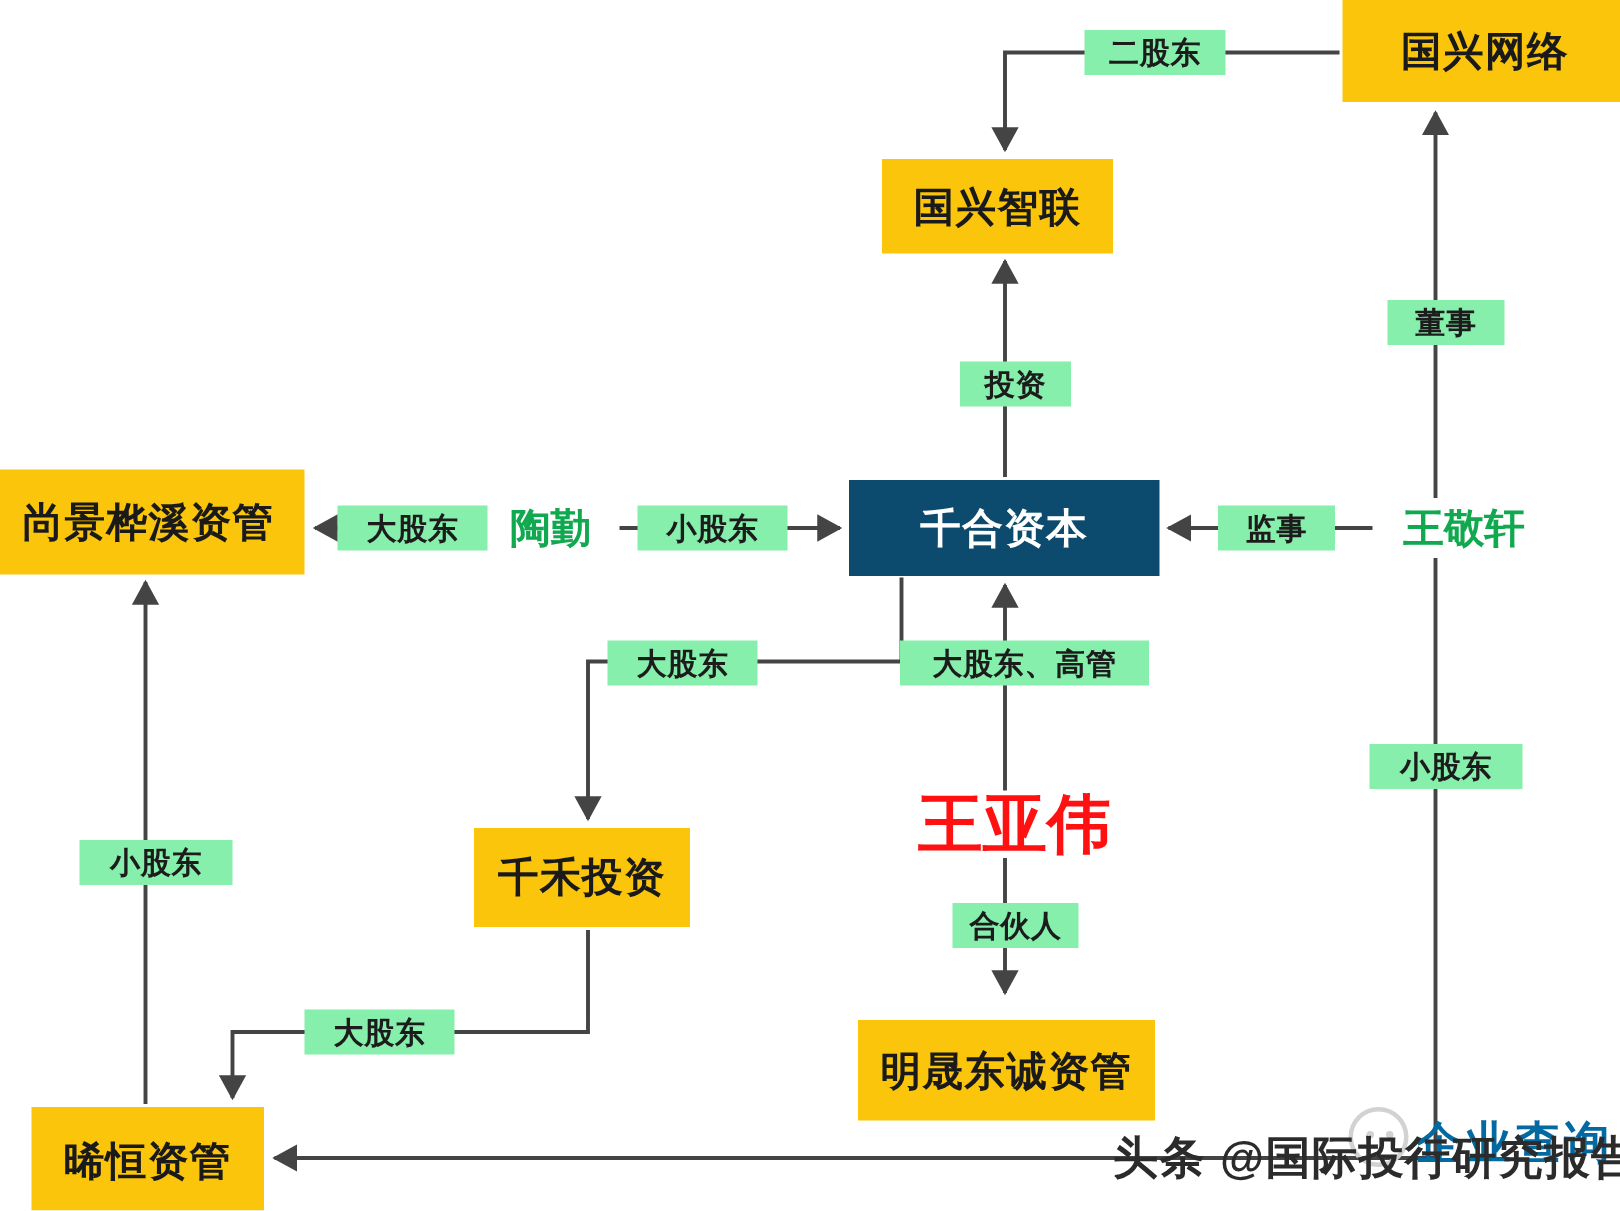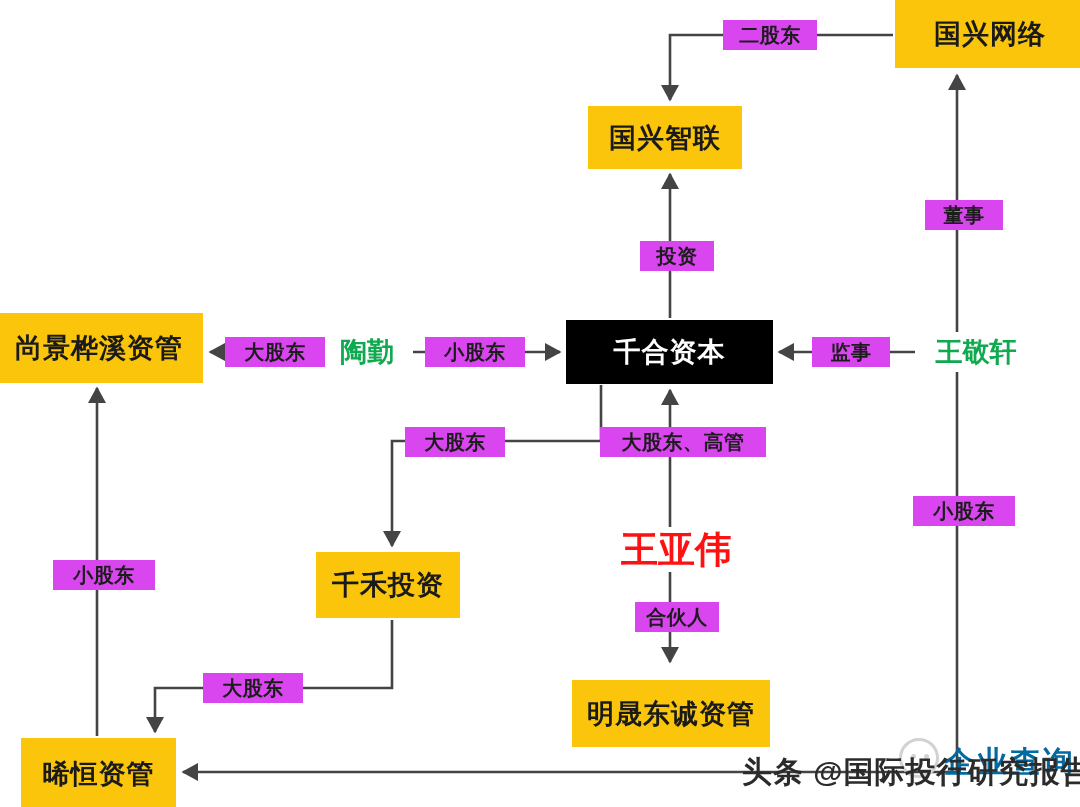--- a/index.html
+++ b/index.html
@@ -33,45 +33,45 @@
     letter-spacing: 1px;
     white-space: nowrap;
     z-index: 3;
   }
   .node.company {
     background: #FAC50A;
     color: #1a1a1a;
     font-size: 27px;
   }
   .node.focus {
-    background: #000000;
+    background: #0c4a6e;
     color: #ffffff;
     font-size: 27px;
   }
   .person {
     position: absolute;
     font-weight: bold;
     white-space: nowrap;
     z-index: 4;
     background: #ffffff;
     padding: 0 6px;
     display: flex;
     align-items: center;
     justify-content: center;
   }
   .person.green { color: #10A950; font-size: 27px; }
-  .person.red   { color: #FF1111; font-size: 37px; }
+  .person.red   { color: #FF1111; font-size: 43px; }
 
   .edge-label {
     position: absolute;
     font-size: 20px;
     font-weight: bold;
     color: #1c1c1c;
     white-space: nowrap;
-    background: #d946ef;
+    background: #86efac;
     padding: 0 7px;
     z-index: 4;
     display: flex;
     align-items: center;
     justify-content: center;
     letter-spacing: 0.5px;
   }
 
   .watermark {
     position: absolute;

